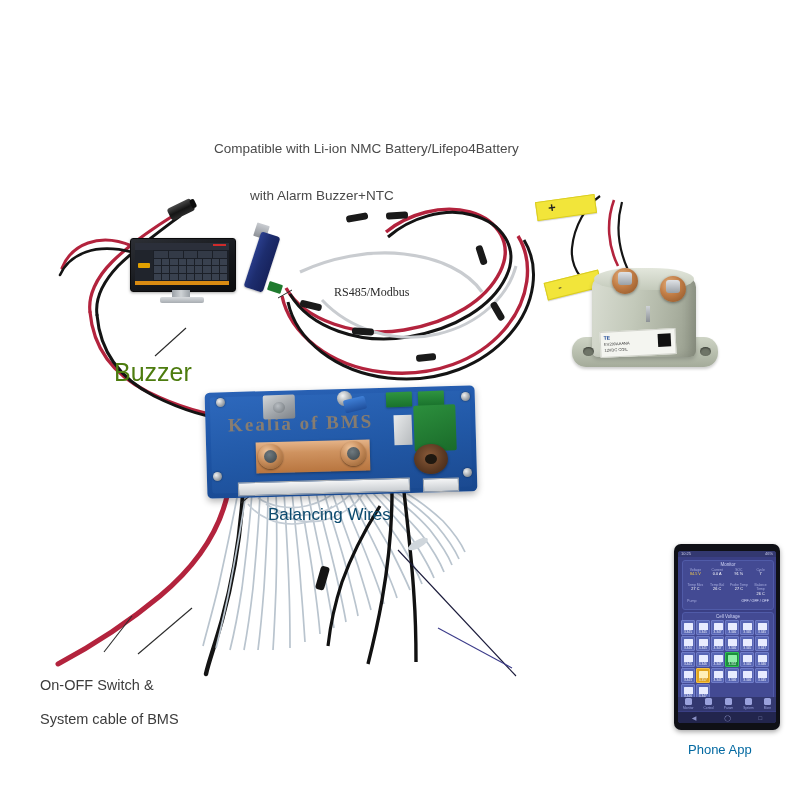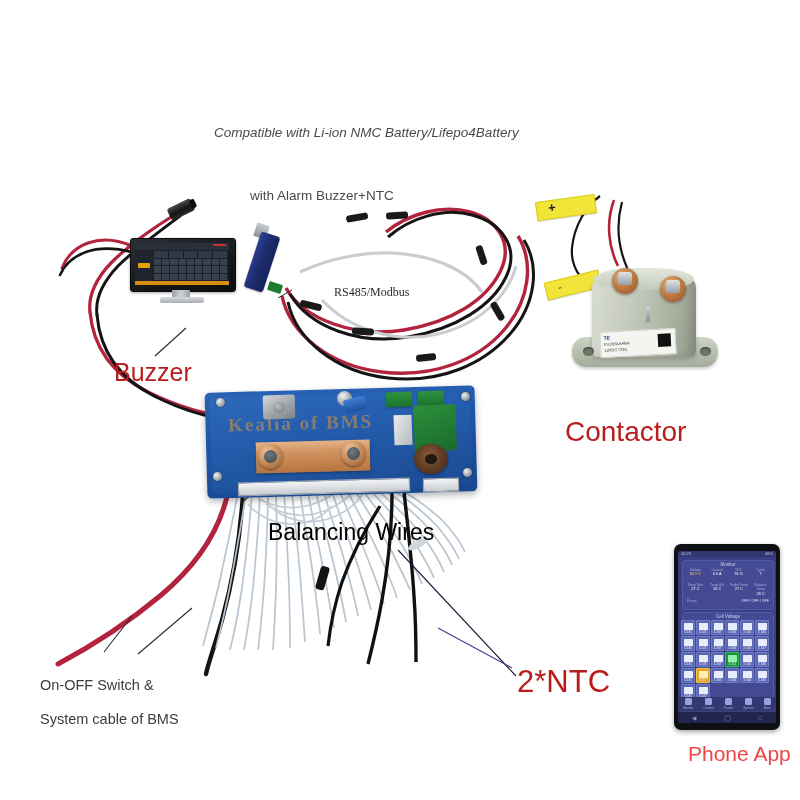--- a/index.html
+++ b/index.html
@@ -29,51 +29,51 @@
     color: #5b5b5b;
     letter-spacing: -0.3px;
     white-space: nowrap;
   }
   .sub {
     font-size: 13.5px;
     color: #4a4a4a;
     white-space: nowrap;
     font-weight: 500;
   }
-  .sub1 { left: 214px; top: 125px; font-style: italic; }
+  .sub1 { left: 214px; top: 141px; }
   .sub2 { left: 236px; top: 157px; }
   .sub3 { left: 250px; top: 188px; }
 
   .callout {
-    color: #b91c1c;
+    color: #4d7c0f;
     white-space: nowrap;
   }
   .lbl-buzzer   { left: 114px; top: 358px; font-size: 25px; }
   .lbl-contactor{ left: 565px; top: 416px; font-size: 28px; }
   .lbl-ntc      { left: 517px; top: 664px; font-size: 31px; }
-  .lbl-balancing{ left: 268px; top: 505px; font-size: 23px; color:#000000;margin-top:14px; }
+  .lbl-balancing{ left: 268px; top: 505px; font-size: 17px; color:#0c4a6e; }
   .lbl-rs485 {
     left: 290px; top: 285px;
     font-size: 12px;
     color: #2a2a2a;
     font-family: "Liberation Serif", serif;
     white-space: nowrap;
     margin-left: 44px;
   }
   .lbl-switch {
     left: 40px; top: 677px;
     font-size: 14.5px; color: #3c3c3c; white-space: nowrap;
   }
   .lbl-power {
     left: 40px; top: 711px;
     font-size: 14.5px; color: #3c3c3c; white-space: nowrap;
   }
   .lbl-phoneapp {
     left: 688px; top: 742px;
-    font-size: 21px; color: #ef4444; white-space: nowrap;
+    font-size: 13px; color: #0369a1; white-space: nowrap;
   }
 
   
   #leaders { left:0; top:0; width:800px; height:800px; pointer-events:none; }
 
   
 
   
   .monitor-body {
     left: 130px; top: 238px; width: 104px; height: 52px;
@@ -541,21 +541,20 @@
   <div class="abs cont-hole r"></div>
   <div class="abs terminal term1"></div>
   <div class="abs terminal term2"></div>
   <div class="abs cont-pin"></div>
   <div class="abs cont-label">
     <span class="tel">TE</span>
     <span class="l1">EV200AAANA</span>
     <span class="l2">12VDC COIL</span>
     <span class="sq"></span>
   </div>
-  <div class="abs callout lbl-contactor">Contactor</div>
 
   <div class="abs bms-board">
     <div class="abs bms-inner"></div>
   </div>
   <div class="abs bms-screw" style="left:216px;top:398px;"></div>
   <div class="abs bms-screw" style="left:461px;top:392px;"></div>
   <div class="abs bms-screw" style="left:213px;top:472px;"></div>
   <div class="abs bms-screw" style="left:463px;top:468px;"></div>
   <div class="abs watermark">Kealia of BMS</div>
   <div class="abs heatsink"></div>
@@ -566,21 +565,20 @@
   <div class="abs cap-blue"></div>
   <div class="abs conn-green cg1"></div>
   <div class="abs conn-green cg2"></div>
   <div class="abs ic-grey"></div>
   <div class="abs pcb-green"></div>
   <div class="abs toroid"></div>
   <div class="abs conn-strip cs1"></div>
   <div class="abs conn-strip cs2"></div>
 
   <div class="abs callout lbl-balancing">Balancing Wires</div>
-  <div class="abs callout lbl-ntc">2*NTC</div>
   <div class="abs lbl-switch">On-OFF Switch &amp;</div>
   <div class="abs lbl-power">System cable of BMS</div>
 
   <div class="abs phone-body"></div>
   <div class="abs phone-screen">
     <div class="ph-status">
       <span class="t">10:25</span>
       <span class="r">46%</span>
     </div>
 

